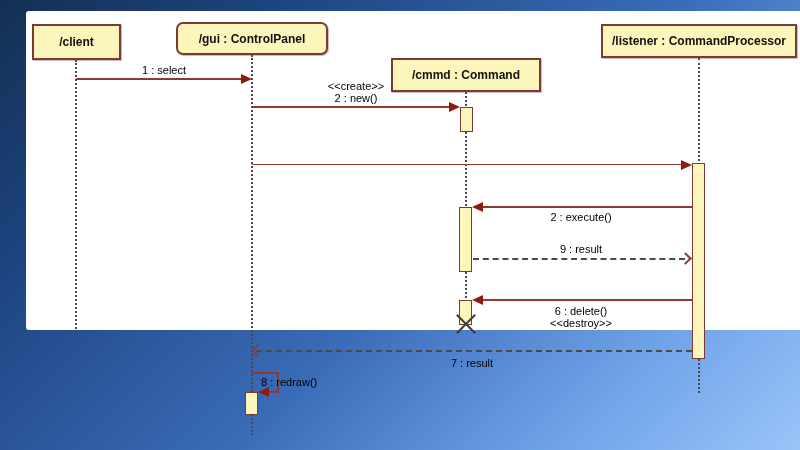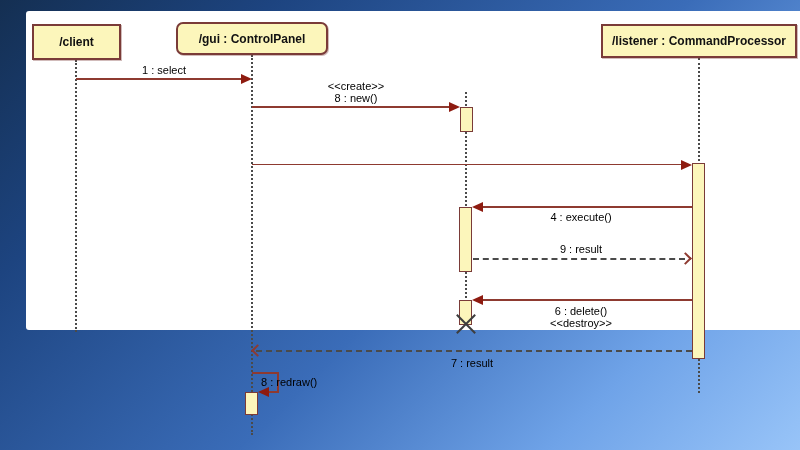--- a/index.html
+++ b/index.html
@@ -62,45 +62,48 @@
     <div class="lifeline" style="left:225px;top:44px;height:380px;"></div>
     <div class="lifeline" style="left:439px;top:81px;height:226px;"></div>
     <div class="lifeline" style="left:672px;top:47px;height:335px;"></div>
 
     <div class="obj" style="left:6px;top:13px;width:89px;height:36px;">
       <span>/client</span>
     </div>
     <div class="obj" style="left:150px;top:11px;width:152px;height:33px;border-radius:7px;">
       <span>/gui : ControlPanel</span>
     </div>
+    <div class="obj" style="left:365px;top:47px;width:150px;height:34px;">
+      <span>/cmmd : Command</span>
+    </div>
     <div class="obj" style="left:575px;top:13px;width:196px;height:34px;">
       <span>/listener : CommandProcessor</span>
     </div>
 
     <div class="act" style="left:434px;top:96px;height:25px;"></div>
     <div class="act" style="left:666px;top:152px;height:196px;"></div>
     <div class="act" style="left:433px;top:196px;height:65px;"></div>
     <div class="act" style="left:433px;top:289px;height:25px;"></div>
     <div class="act" style="left:219px;top:381px;height:23px;"></div>
 
     <div class="mline" style="left:50px;top:67px;width:167px;"></div>
     <div class="arr-r" style="left:215px;top:63px;"></div>
     <div class="mlabel" style="left:138px;top:53px;">1 : select</div>
 
     <div class="mline" style="left:226px;top:95px;width:200px;"></div>
     <div class="arr-r" style="left:423px;top:91px;"></div>
     <div class="mlabel" style="left:330px;top:69px;">&lt;&lt;create&gt;&gt;</div>
-    <div class="mlabel" style="left:330px;top:81px;">8 : new()</div>
+    <div class="mlabel" style="left:330px;top:81px;">2 : new()</div>
 
     <div class="mline thin" style="left:226px;top:153px;width:432px;"></div>
     <div class="arr-r" style="left:655px;top:149px;"></div>
 
     <div class="mline" style="left:455px;top:195px;width:211px;"></div>
     <div class="arr-l" style="left:446px;top:191px;"></div>
-    <div class="mlabel" style="left:555px;top:200px;">4 : execute()</div>
+    <div class="mlabel" style="left:555px;top:200px;">2 : execute()</div>
 
     <div class="dline" style="left:447px;top:247px;width:212px;"></div>
     <div class="chev-r" style="left:655px;top:243px;"></div>
     <div class="mlabel" style="left:555px;top:232px;">9 : result</div>
 
     <div class="mline" style="left:455px;top:288px;width:211px;"></div>
     <div class="arr-l" style="left:446px;top:284px;"></div>
     <div class="mlabel" style="left:555px;top:294px;">6 : delete()</div>
     <div class="mlabel" style="left:555px;top:306px;">&lt;&lt;destroy&gt;&gt;</div>
 

